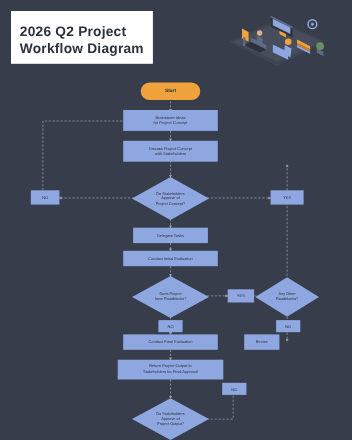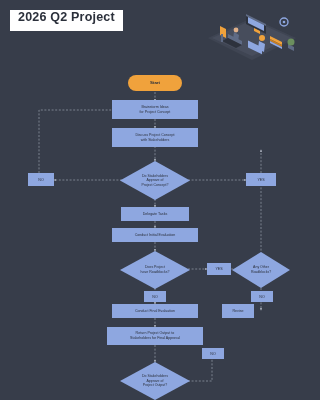--- a/index.html
+++ b/index.html
@@ -7,21 +7,21 @@
     width:310px;height:400px;
     background:#373d4a;
     font-family:"Liberation Sans", sans-serif;
     overflow:hidden;
     position:relative;
   }
   #canvas{position:absolute;inset:0;}
   .title-box{
     position:absolute;left:10px;top:10px;
     background:#ffffff;
-    padding:0 8px 6px 8px;
+    padding:12px 8px 6px 8px;
     line-height:1.18;
   }
   .title-box .t-line{
     color:#2b303b;
     font-size:12.5px;
     font-weight:bold;
     letter-spacing:0.2px;
     white-space:nowrap;
   }
   
@@ -65,20 +65,21 @@
   }
   svg.links{position:absolute;left:0;top:0;width:310px;height:400px;}
 </style>
 </head>
 <body>
 
 <div id="canvas">
 
   <div class="title-box">
     <div class="t-line">2026 Q2 Project</div>
+    <div class="t-line">Workflow Diagram</div>
   </div>
 
   <div class="illus">
     <svg viewBox="0 0 104 62" width="104" height="62">
 
       <polygon points="52,14 96,34 52,56 8,34" fill="#3f4553"></polygon>
       <polygon points="52,16 92,34 52,52 12,34" fill="#474d5c"></polygon>
 
       <polygon points="46,10 66,20 66,30 46,20" fill="#2d323d"></polygon>
       <polygon points="46,10 66,20 66,22 46,12" fill="#5f6b85"></polygon>

